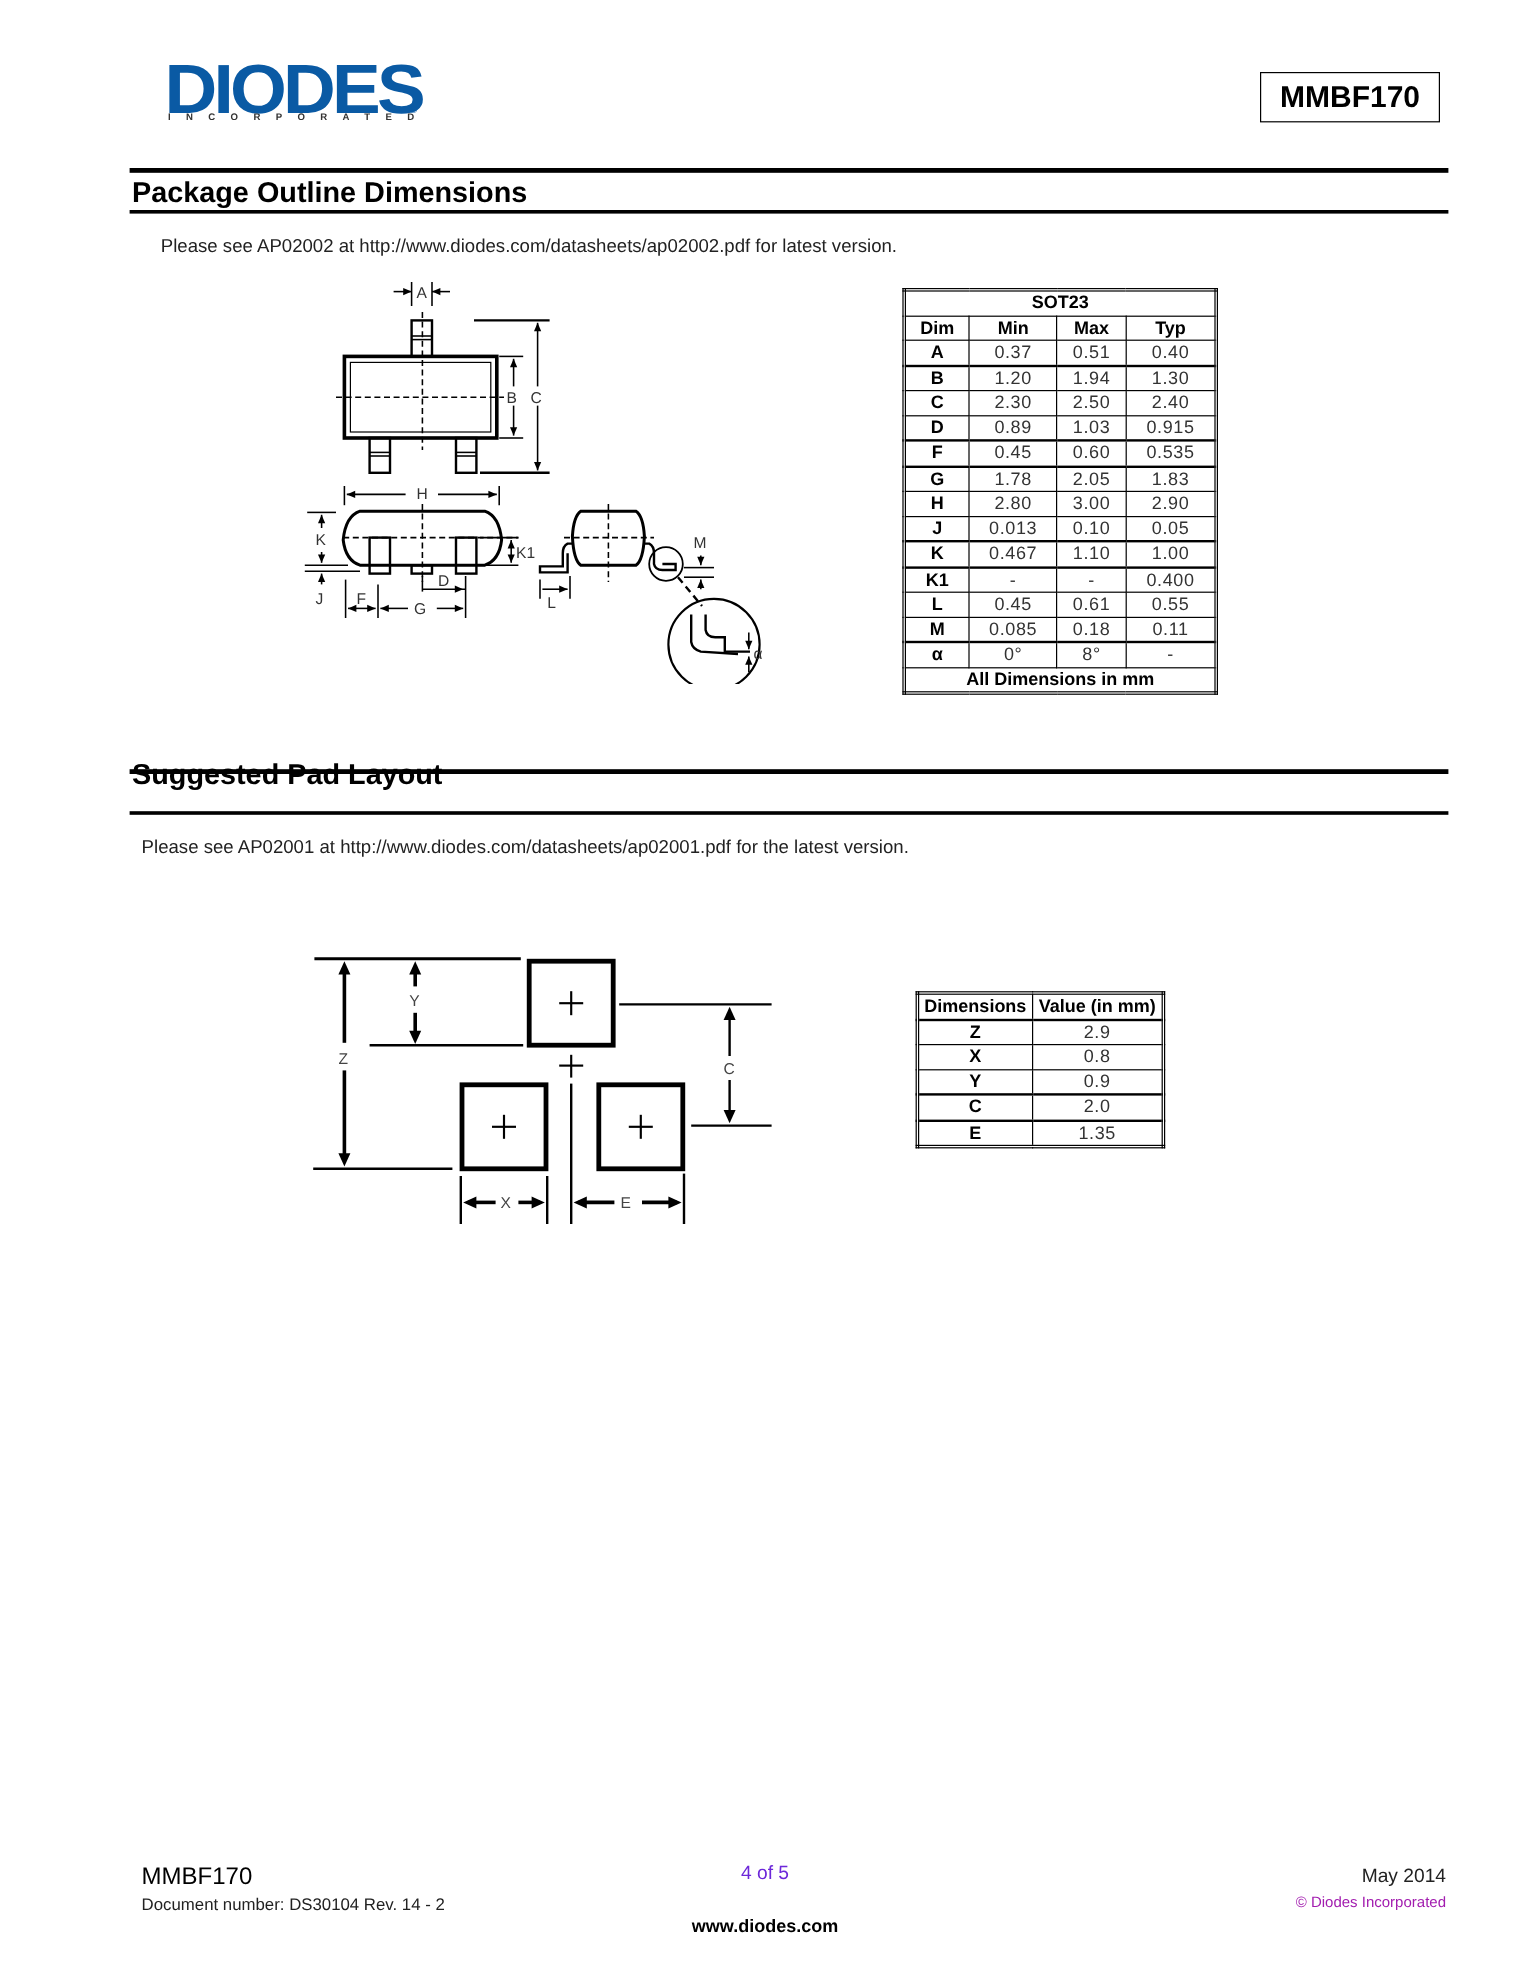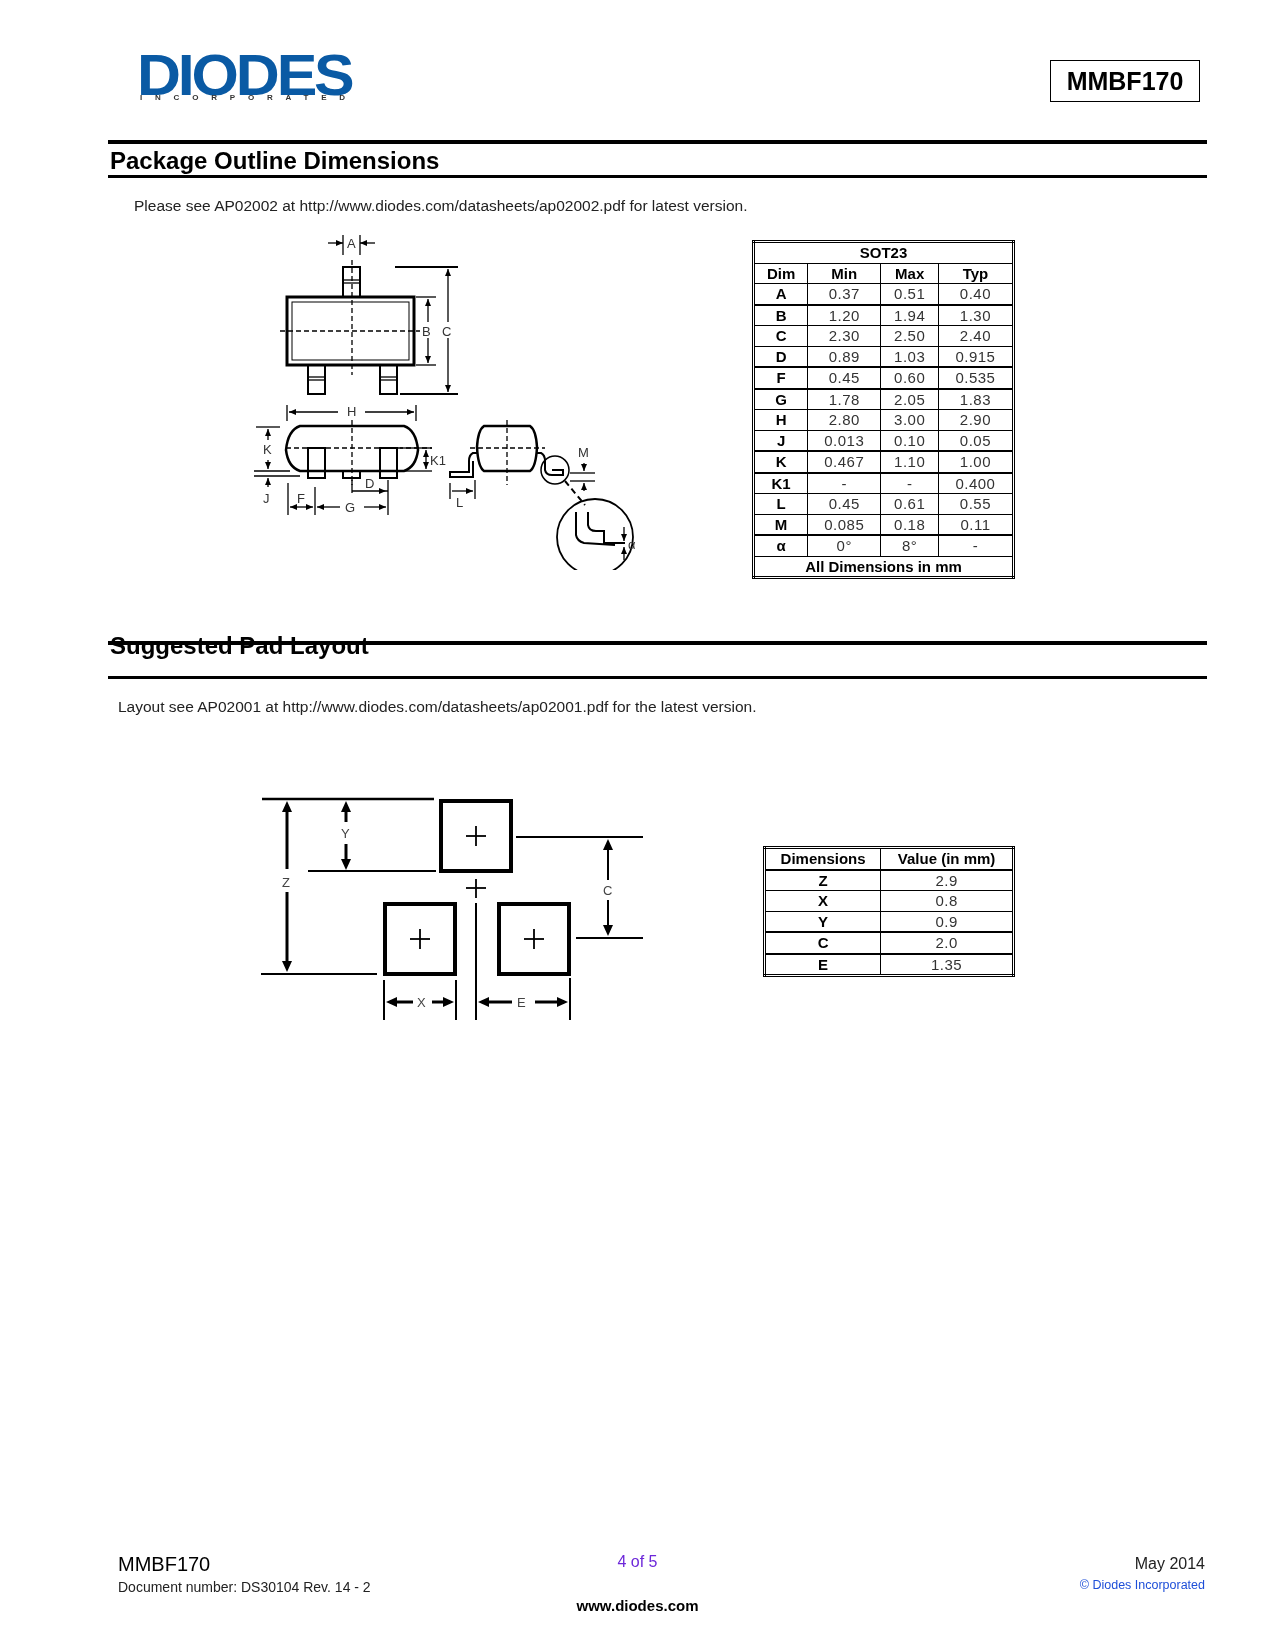--- a/index.html
+++ b/index.html
@@ -20,21 +20,21 @@
   table.dt td, table.dt th { border:1px solid #000; text-align:center; padding:0; height:19.5px; }
   table.dt th { font-weight:bold; }
   table.dt td.dim { font-weight:bold; }
   table.dt td.val { color:#333; font-weight:normal; letter-spacing:0.5px; }
   table.dt tr.thick td { border-top:2.5px solid #000; }
   .footer-l1 { left:118px; top:1553px; font-size:20px; }
   .footer-l2 { left:118px; top:1579px; font-size:14px; color:#222; }
   .footer-c1 { left:0; width:1275px; text-align:center; top:1553px; font-size:16px; color:#6d28d9; }
   .footer-c2 { left:0; width:1275px; text-align:center; top:1577px; font-size:15px; font-weight:bold;margin-top:20px; }
   .footer-r1 { right:70px; top:1555px; font-size:16px; color:#222; }
-  .footer-r2 { right:70px; top:1578px; font-size:12.5px; color:#1d4ed8; }
+  .footer-r2 { right:70px; top:1578px; font-size:12.5px; color:#a21caf; }
   svg text { font-family:"Liberation Sans", sans-serif; }
 </style>
 </head>
 <body>
 
 <div class="abs logo-word">DIODES</div>
 <div class="abs logo-sub">INCORPORATED</div>
 <div class="abs logo-reg">®</div>
 <div class="abs part-box">MMBF170</div>
 
@@ -265,21 +265,21 @@
       </tr>
   <tr class="thick">
         <th colspan="4">All Dimensions in mm</th>
       </tr>
 </tbody>
   </table>
 
 <div class="abs rule-thick" style="left:108px; top:641px; width:1099px;"></div>
 <div class="abs heading" style="left:110px; top:632px;text-align:center;">Suggested Pad Layout</div>
 <div class="abs rule-thin" style="left:108px; top:676px; width:1099px;"></div>
-<div class="abs para" style="left:118px; top:698px;">Layout see AP02001 at http://www.diodes.com/datasheets/ap02001.pdf for the latest version.</div>
+<div class="abs para" style="left:118px; top:698px;">Please see AP02001 at http://www.diodes.com/datasheets/ap02001.pdf for the latest version.</div>
 
 <svg class="abs" style="left:240px; top:760px;" width="420" height="260" viewBox="0 0 420 260">
   <g stroke="#000" fill="none">
 
     <rect x="201" y="41" width="70" height="70" stroke-width="4"></rect>
     <rect x="145" y="144" width="70" height="70" stroke-width="4"></rect>
     <rect x="259" y="144" width="70" height="70" stroke-width="4"></rect>
     <g stroke-width="1.8">
       <line x1="226" y1="76" x2="246" y2="76"></line>
         <line x1="236" y1="66" x2="236" y2="86"></line>
@@ -329,21 +329,21 @@
   </g>
   <g font-size="13" fill="#444">
     <text x="42" y="127">Z</text>
     <text x="101" y="78">Y</text>
     <text x="363" y="135">C</text>
     <text x="177" y="247">X</text>
     <text x="277" y="247">E</text>
   </g>
 </svg>
 
-<table class="abs dt" style="left:763px; top:846px; width:252px;">
+<table class="abs dt" style="left:763px; top:826px; width:208px;">
   <tbody>
       <tr>
     <th>Dimensions</th>
     <th>Value (in mm)</th>
   </tr>
   <tr class="thick">
         <td class="dim">Z</td>
         <td class="val">2.9</td>
       </tr>
   <tr>

